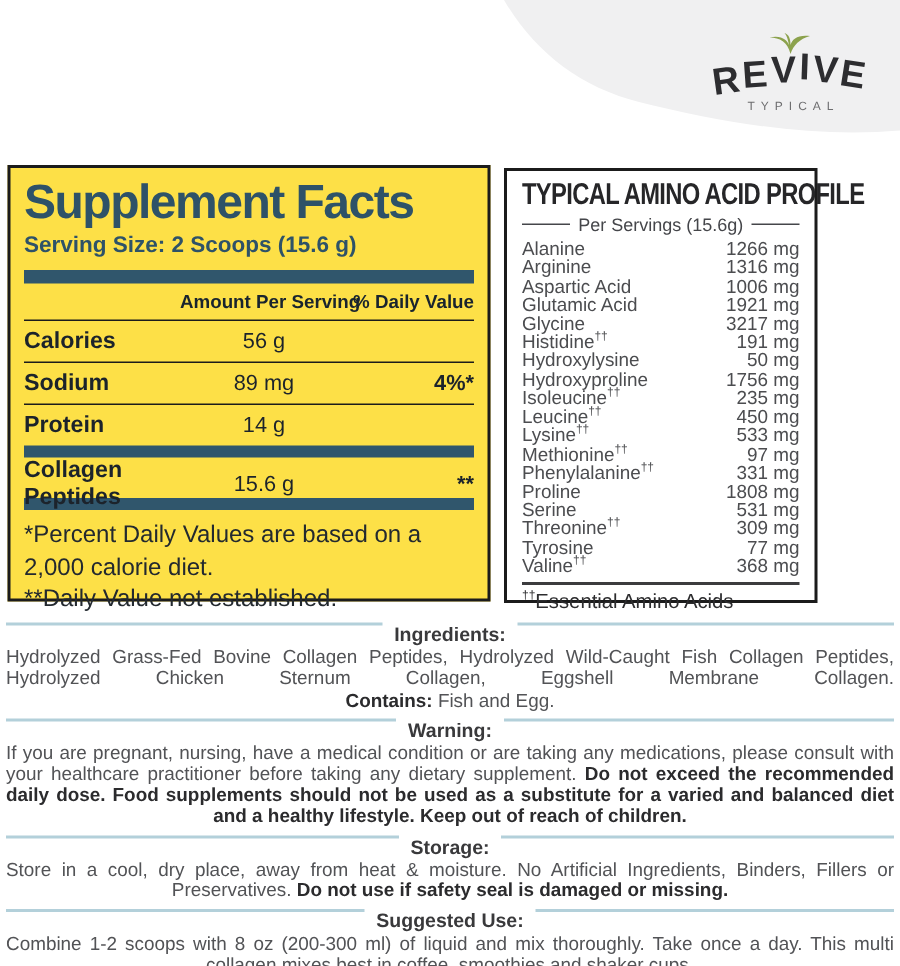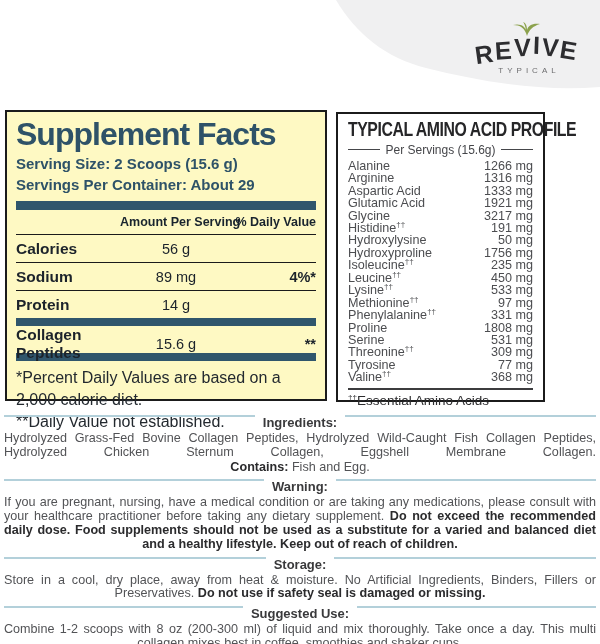--- a/index.html
+++ b/index.html
@@ -11,21 +11,21 @@
   }
   .blob{position:absolute;top:0;right:0;z-index:0;}
   
   .logo{position:absolute;top:22px;left:462px;width:130px;text-align:center;z-index:1;}
   .leaf{display:block;margin:0 auto 0 auto;}
   .brand-word{font-size:25px;font-weight:600;letter-spacing:2px;color:#2d2d30;line-height:1;}
   .brand-sub{font-size:8px;letter-spacing:4px;color:#6d6d6f;margin-top:4px;padding-left:4px;}
   
   .sf-panel{
     position:absolute;left:5px;top:110px;width:322px;height:291px;
-    border:2.5px solid #1b1b1b;box-sizing:border-box;background:#fef9c3;
+    border:2.5px solid #1b1b1b;box-sizing:border-box;background:#fde047;
     padding:4px 9px 4px 9px;z-index:1;
   }
   .sf-title{font-size:32px;font-weight:700;letter-spacing:-1px;color:#2e5268;line-height:1.15;white-space:nowrap;}
   .sf-serving{font-size:15px;font-weight:700;color:#2e5268;line-height:1.42;}
   .bar{background:var(--accent,#30566C);width:100%;}
   .bar.thick{height:9px;margin-top:6px;}
   .bar.mid{height:8px;}
   .sf-grid-row{display:grid;grid-template-columns:1fr 112px 84px;align-items:center;}
   .sf-header{height:24px;}
   .sf-header .hdr{font-size:12.5px;font-weight:700;color:#19242e;white-space:nowrap;}
@@ -73,21 +73,20 @@
   <svg class="leaf" width="30" height="15" viewBox="0 0 30 15">
     <path d="M15,14 C13,6 8,3 1,3 C9,1 13,5 14,8 C13,3 12,1 11,0 C14,1 15,4 15,8 C16,4 20,1 28,2 C21,4 17,8 15,14 Z" fill="#8ca24d"></path>
   </svg>
   <div class="brand-word"><span style="display: inline-block; transform: translateY(5px) rotate(-8deg);">R</span><span style="display: inline-block; transform: translateY(1px) rotate(-4deg);">E</span><span style="display: inline-block; transform: translateY(-2px) rotate(-1deg);">V</span><span style="display: inline-block; transform: translateY(-4px) rotate(2deg);">I</span><span style="display: inline-block; transform: translateY(-2px) rotate(5deg);">V</span><span style="display: inline-block; transform: translateY(1px) rotate(9deg);">E</span></div>
   <div class="brand-sub">TYPICAL</div>
 </div>
 
 <div class="sf-panel">
   <div class="sf-title">Supplement Facts</div>
   <div class="sf-serving">Serving Size: 2 Scoops (15.6 g)</div>
-  <div class="sf-serving">Servings Per Container: About 29</div>
   <div class="bar thick"></div>
   <div class="sf-grid-row sf-header">
     <span></span>
     <span class="hdr c">Amount Per Serving</span>
     <span class="hdr r">% Daily Value</span>
   </div>
   <div id="sf-rows">
       <div class="sf-grid-row sf-row">
         <span class="n">Calories</span>
         <span class="a">56 g</span>
@@ -126,21 +125,21 @@
       <div class="aa-row">
         <span>Alanine</span>
         <span class="v">1266 mg</span>
       </div>
       <div class="aa-row">
         <span>Arginine</span>
         <span class="v">1316 mg</span>
       </div>
       <div class="aa-row">
         <span>Aspartic Acid</span>
-        <span class="v">1333 mg</span>
+        <span class="v">1006 mg</span>
       </div>
       <div class="aa-row">
         <span>Glutamic Acid</span>
         <span class="v">1921 mg</span>
       </div>
       <div class="aa-row">
         <span>Glycine</span>
         <span class="v">3217 mg</span>
       </div>
       <div class="aa-row">

